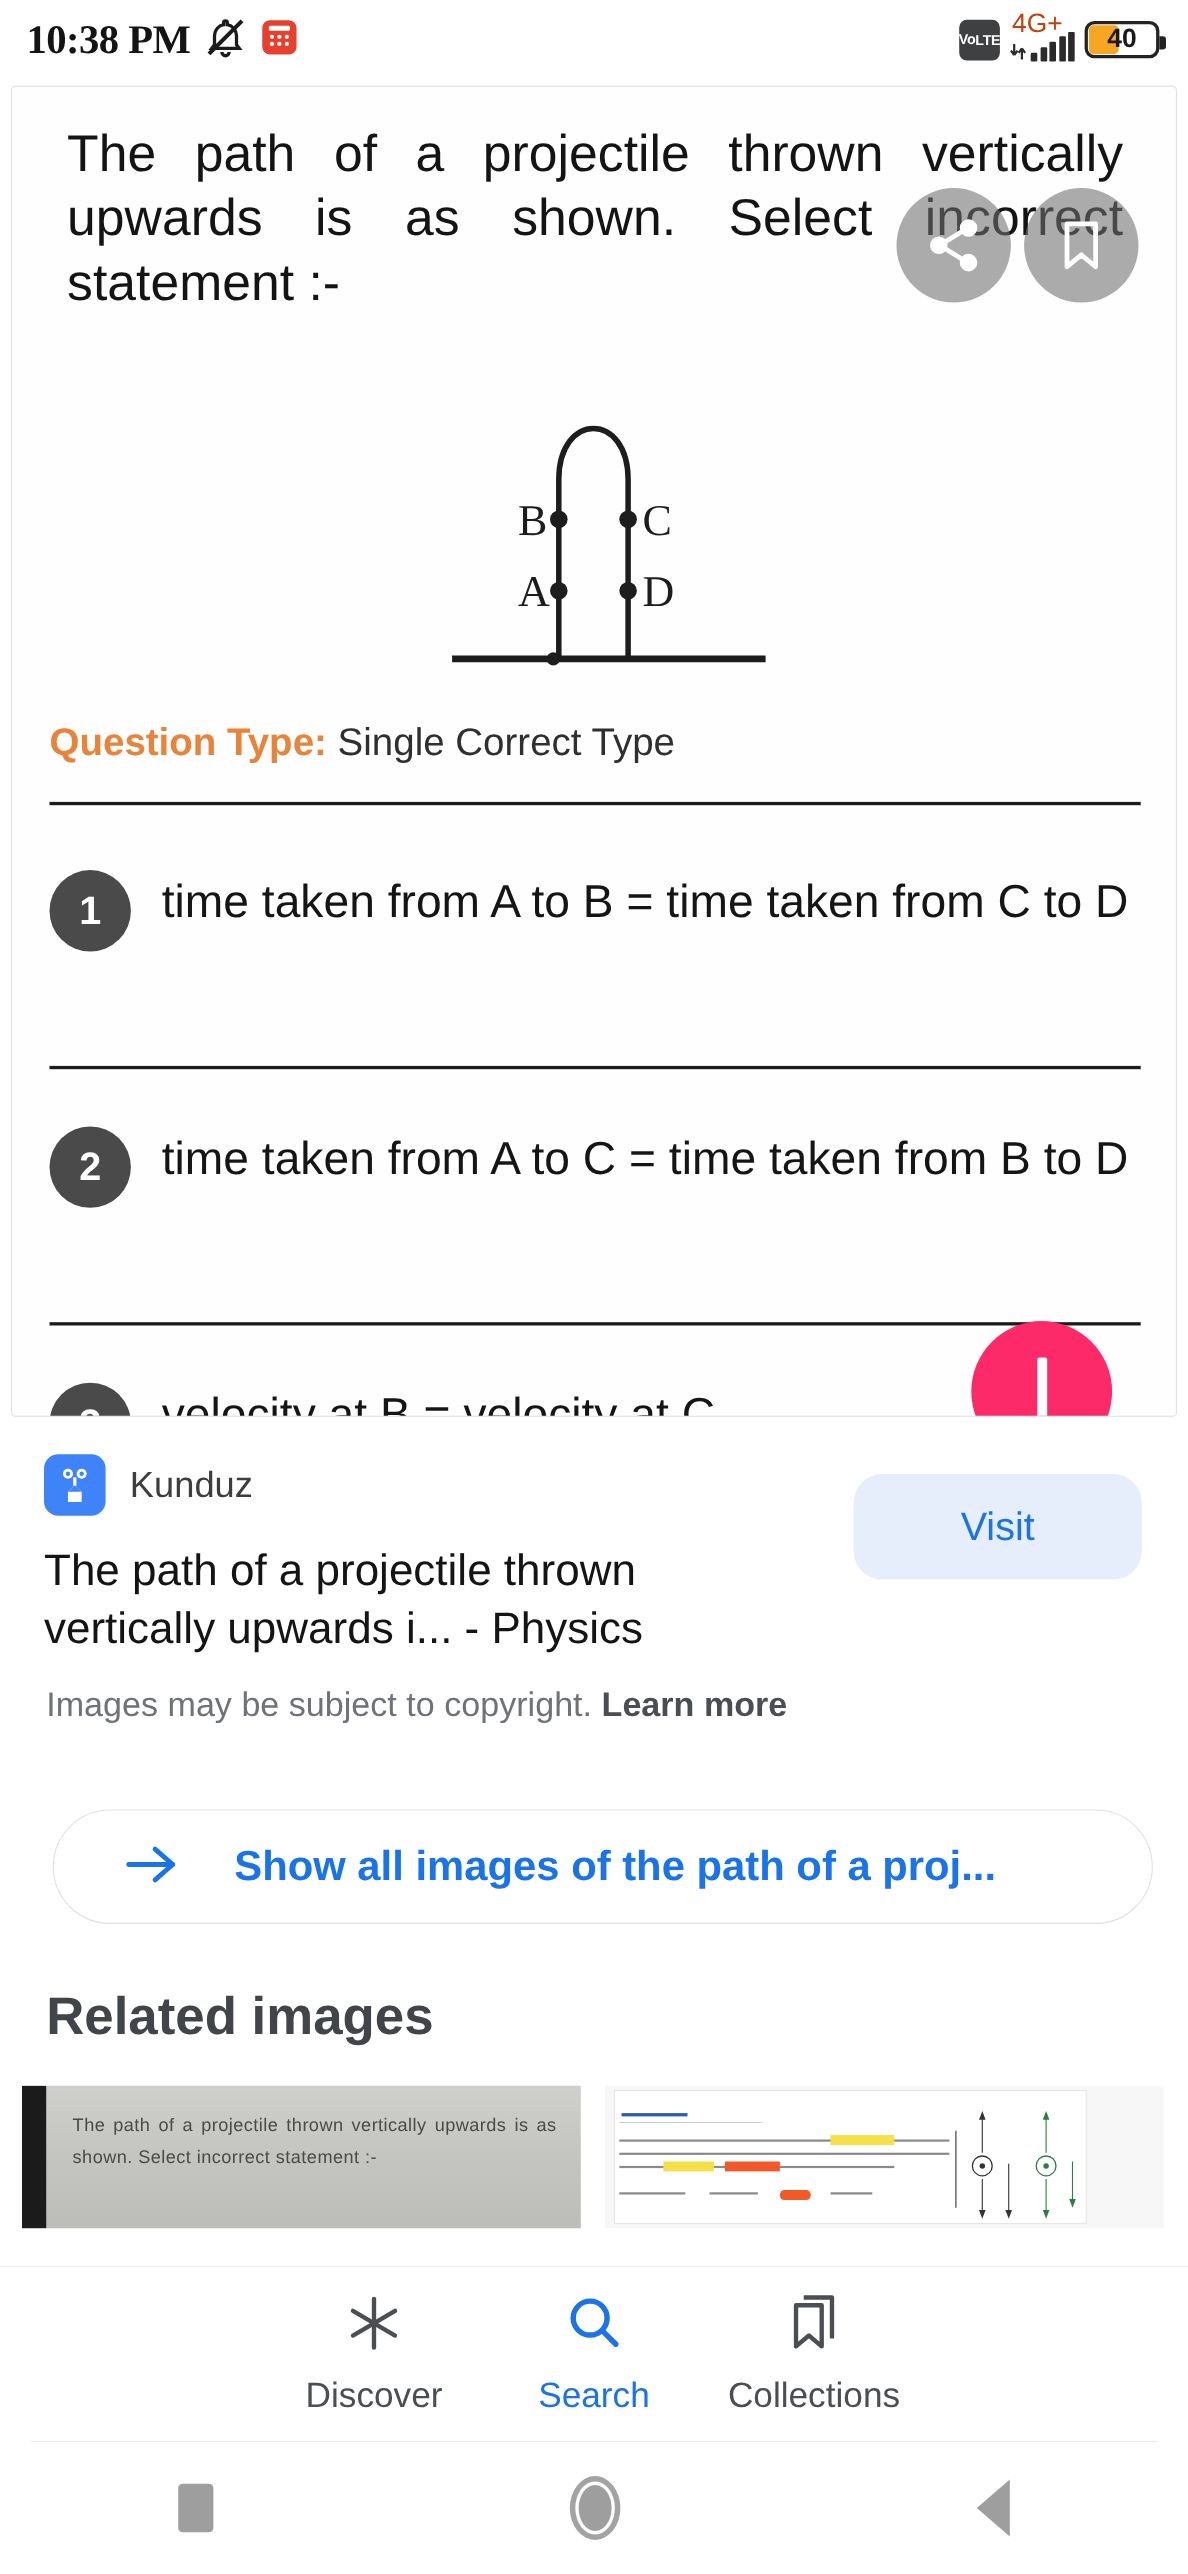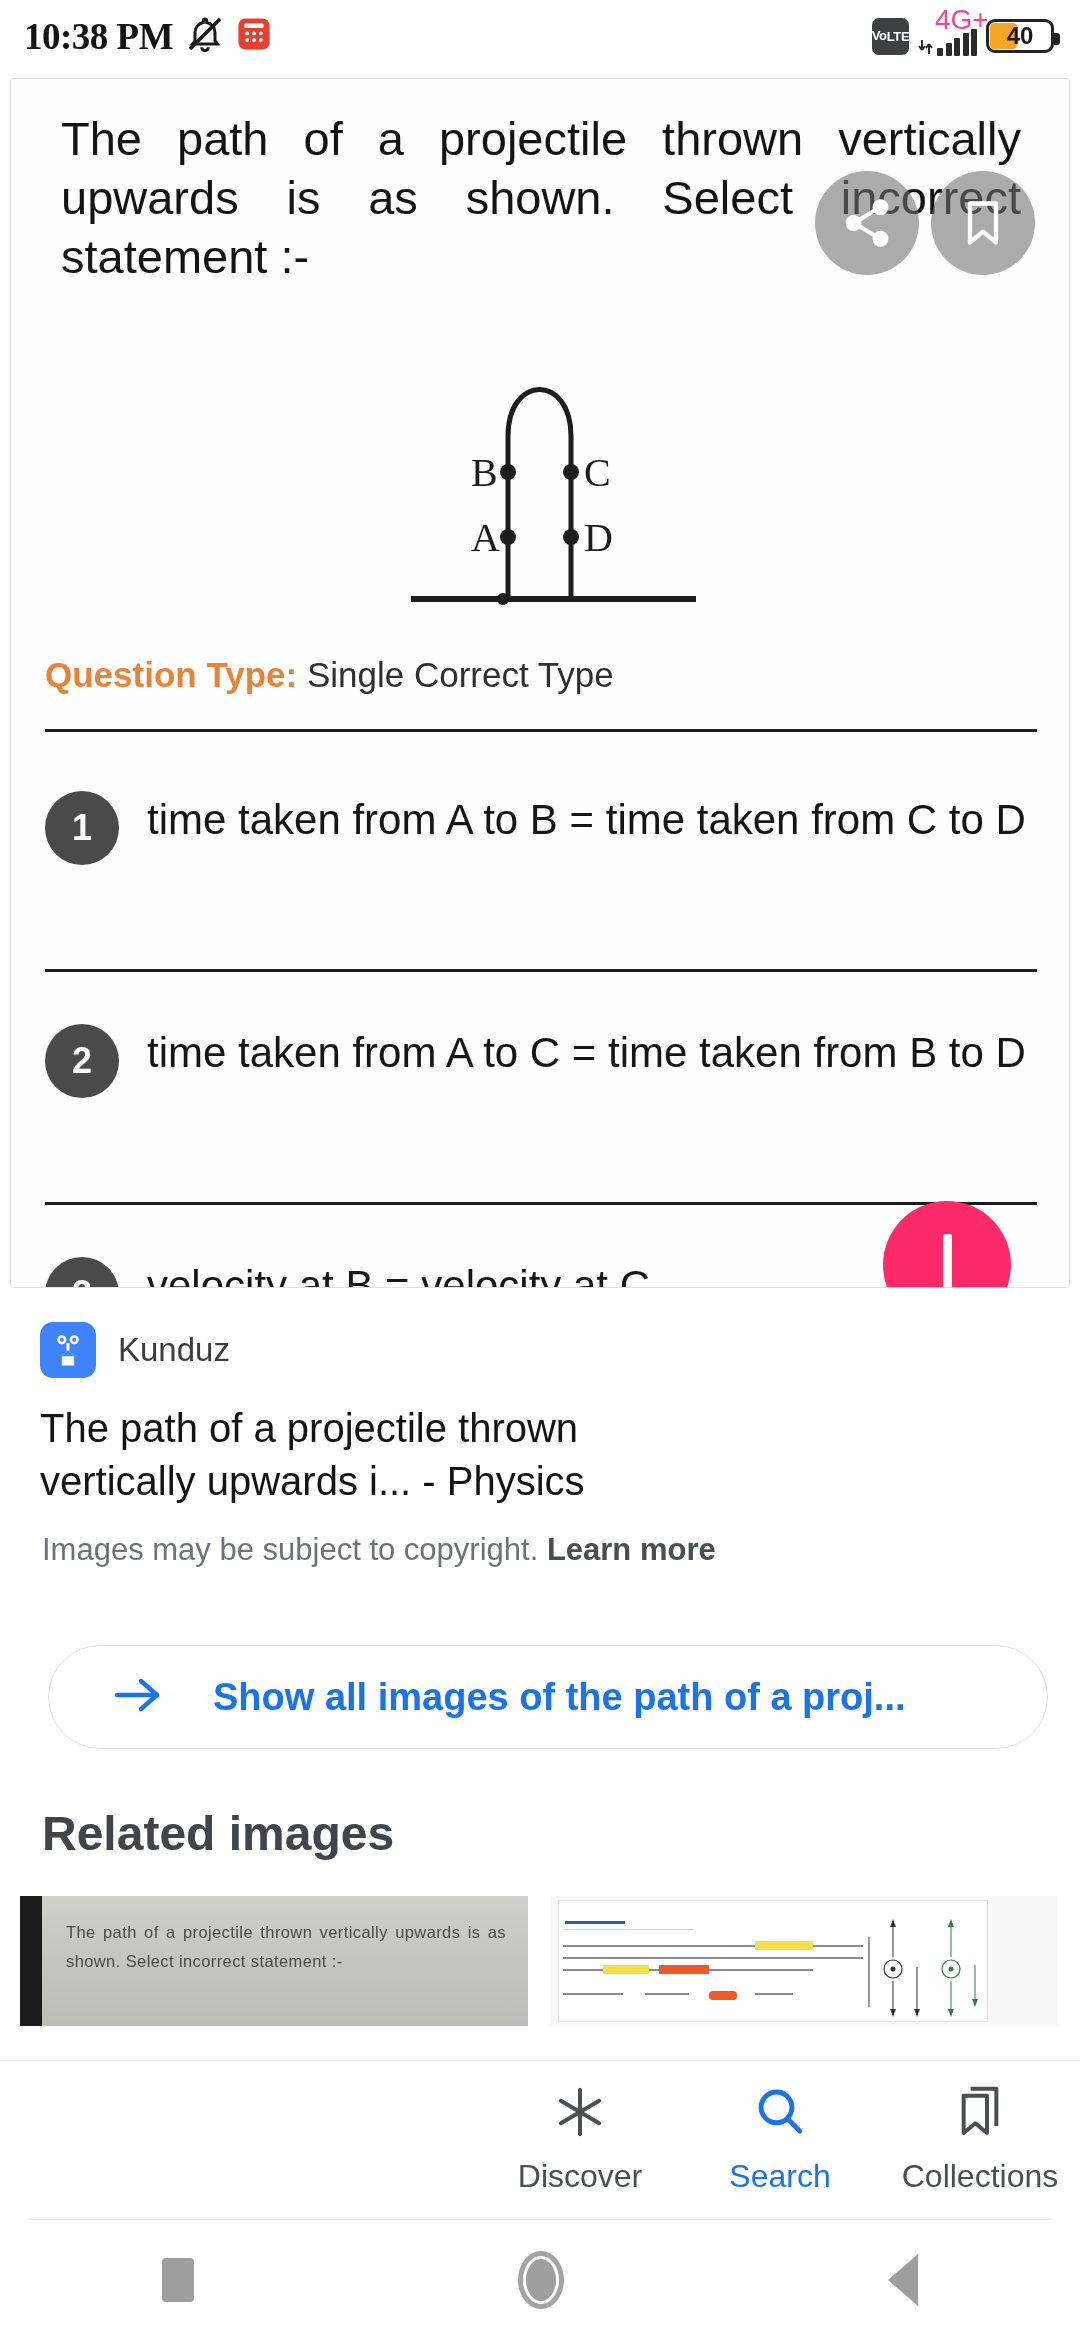--- a/index.html
+++ b/index.html
@@ -17,21 +17,21 @@
     display: flex; align-items: center; justify-content: space-between;
     padding: 0 26px 0 24px; background: #ffffff;
   }
   .sb-left { display: flex; align-items: center; gap: 12px; }
   .sb-time { font-size: 37px; font-weight: 700; color: #141414; letter-spacing: -0.5px; font-family:"Liberation Serif", serif; }
   .sb-right { display: flex; align-items: center; gap: 9px; }
   .volte { width: 37px; height: 37px; background:#3f4042; border-radius:7px;
            display:flex; flex-direction:row; align-items:center; justify-content:center; line-height:1; }
   .volte b { color:#fff; font-size:13px; font-weight:700; letter-spacing:-0.3px; }
   .volte b:first-child { margin-bottom:1px; }
-  .net-label { font-size:28px; color:#ec4899; line-height:1; margin-bottom:22px; position:absolute; margin-left:17px;}
+  .net-label { font-size:24px; color:#c2410c; line-height:1; margin-bottom:22px; position:absolute; margin-left:2px;}
   .netwrap { position:relative; display:flex; align-items:flex-end; height:40px; }
   .bars { display:flex; align-items:flex-end; gap:2.5px; height:27px; margin-top:14px; }
   .bars i { display:block; width:6px; background:#2b2b2b; border-radius:1px; }
   .arrows { display:flex; align-items:flex-end; gap:1px; margin-right:3px; margin-top:14px; }
   .arrows svg { display:block; }
   .battery { position:relative; width:68px; height:34px; border:3.5px solid #232323; border-radius:9px;
              display:flex; align-items:center; padding:1px; }
   .battery::after { content:""; position:absolute; right:-9px; top:11px; width:6px; height:12px;
                     background:#232323; border-radius:0 3px 3px 0; }
   .battery .fill { height:100%; width:45%; background:#f5a623; border-radius:4px; }
@@ -121,21 +121,21 @@
   .thumb-b { width:508px; background:#f7f7f7; }
   .thumb-b .paper { position:absolute; left:8px; top:4px; width:430px; height:122px; background:#fff; border:1px solid #e4e4e4;}
   .thumb-b .ln { position:absolute; background:#8a8a8a; height:2px; }
   .thumb-b .hl { position:absolute; height:9px; background:#f5e04a; }
   .thumb-b .hlr { position:absolute; height:9px; background:#f05a28; }
   .thumb-b .dg { position:absolute; }
 
   
   .bottomnav {
     position:absolute; top:2060px; left:0; width:1080px; height:160px;
-    background:#ffffff; display:flex; align-items:flex-start; justify-content:flex-end;
+    background:#ffffff; display:flex; align-items:flex-start; justify-content:center;
     padding-top:24px;
   }
   .bottomnav::before { content:""; position:absolute; top:0; left:0; width:1080px; height:1px; background:#eceff1; }
   .navitem { display:flex; flex-direction:column; align-items:center; gap:14px; width:200px; }
   .navitem .nlabel { font-size:32px; color:#4b4e52; }
   .navitem.active .nlabel { color:#1a73e8; }
   .nav-sep { position:absolute; bottom:0; left:28px; width:1024px; height:1px; background:#e8eaed; }
 
   
   .sysnav {
@@ -289,20 +289,21 @@
         <circle cx="8.6" cy="6.4" r="1.1" fill="#3f83f8"></circle>
         <circle cx="15.4" cy="6.4" r="1.1" fill="#3f83f8"></circle>
         <rect x="11.2" y="8.2" width="1.6" height="4.2" fill="#ffffff"></rect>
         <path d="M12 12.2 L8.6 15.4 L8.6 20.4 L15.4 20.4 L15.4 15.4 Z" fill="#ffffff"></path>
         <path d="M12 12.2 L8.6 15.4 L15.4 15.4 Z" fill="#3f83f8"></path>
       </svg>
     </span>
     <span class="src-name">Kunduz</span>
   </div>
 
+  <div class="visit-btn">Visit</div>
 
   <div class="src-title">The path of a projectile thrown vertically upwards i... - Physics</div>
 
   <div class="copyright">
     <span>Images may be subject to copyright.</span>
     <b>Learn more</b>
   </div>
 
   <div class="showall">
     <span class="arrow">

